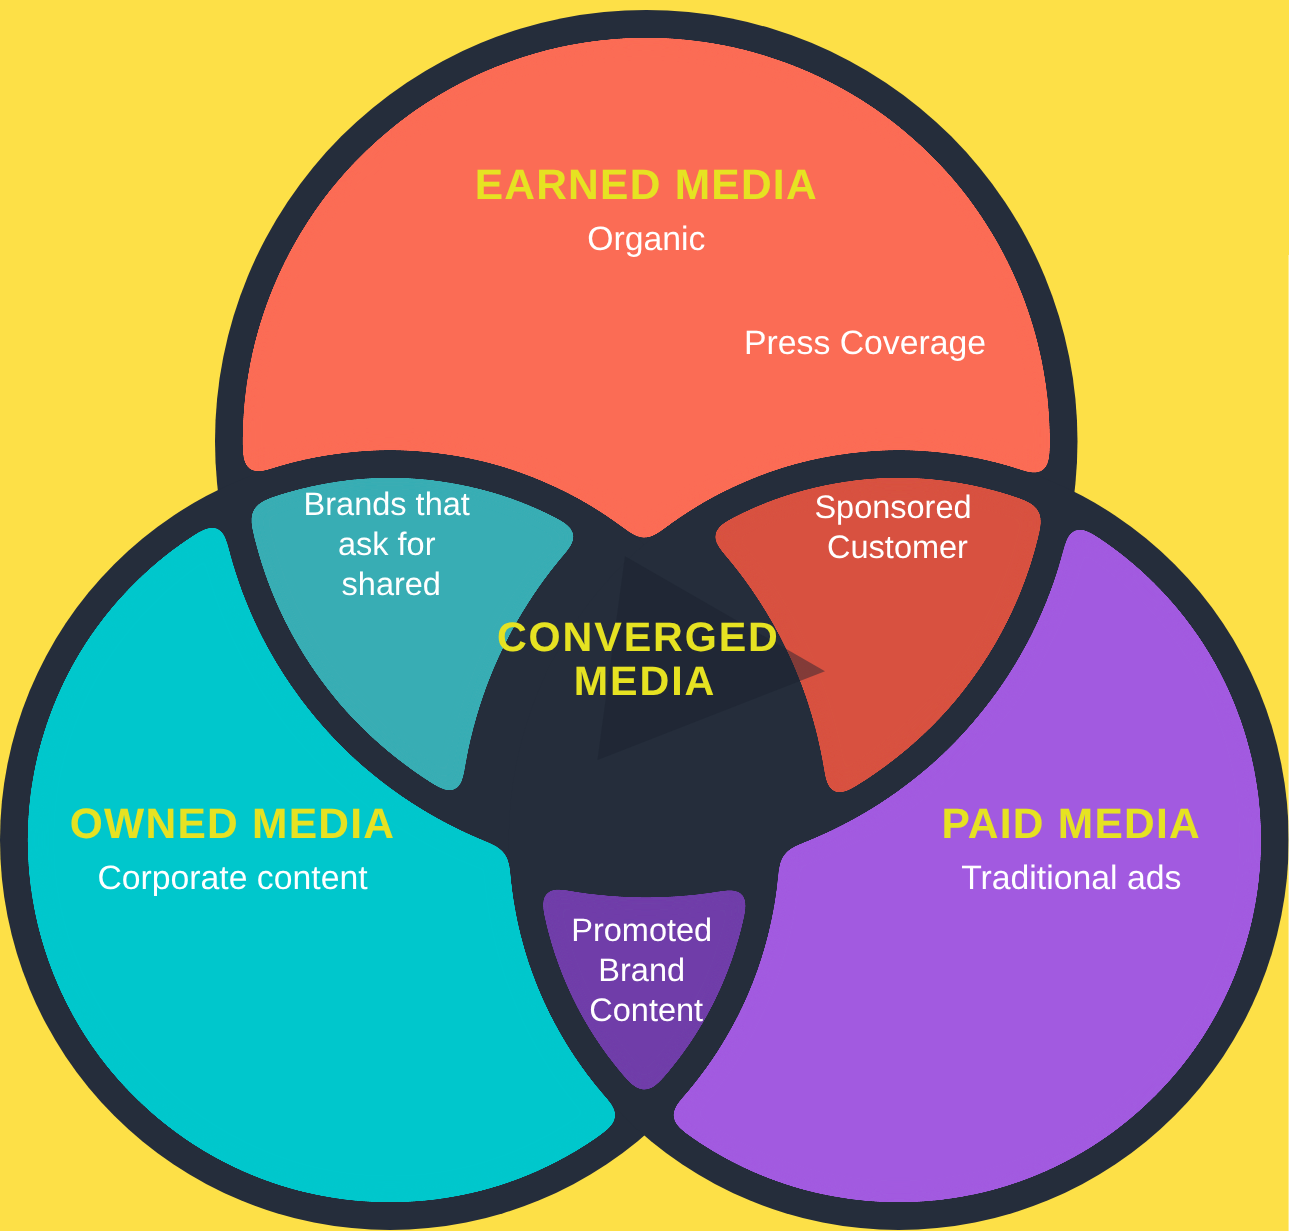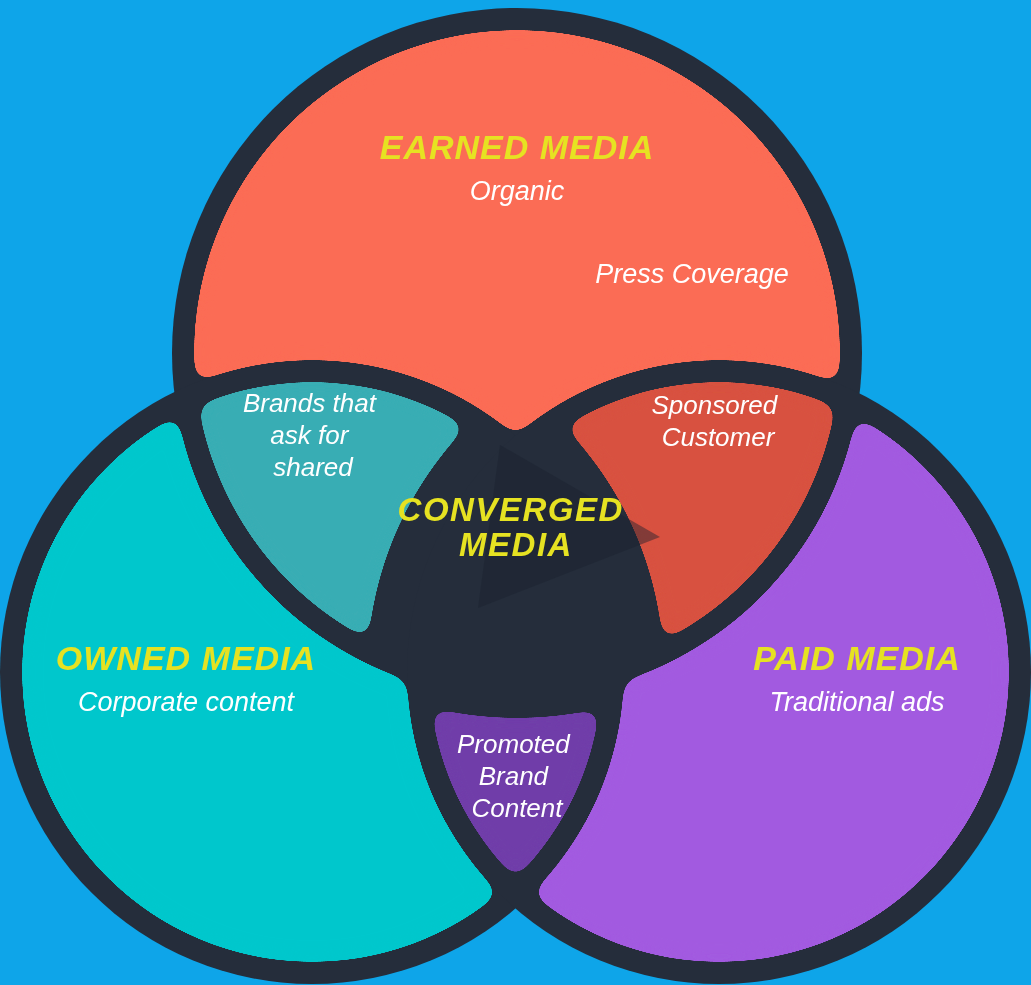--- a/index.html
+++ b/index.html
@@ -1,16 +1,16 @@
 <!DOCTYPE html>
 <html><head>
 <meta charset="utf-8">
 <style>
   html,body{margin:0;padding:0;background:#ffffff;}
-  .stage{width:1031px;height:985px;position:relative;background:#0ea5e9;overflow:hidden;font-style:italic;}
+  .stage{width:1031px;height:985px;position:relative;background:#fde047;overflow:hidden;}
   svg{display:block;}
   text{font-family:"Liberation Sans",sans-serif;text-anchor:middle;}
   .t-title{font-weight:bold;font-size:34px;letter-spacing:1px;}
   .t-sub{font-size:27px;}
   .t-lens{font-size:26px;}
   .t-center{font-weight:bold;font-size:33px;letter-spacing:1.5px;}
 </style>
 </head>
 <body>
 

